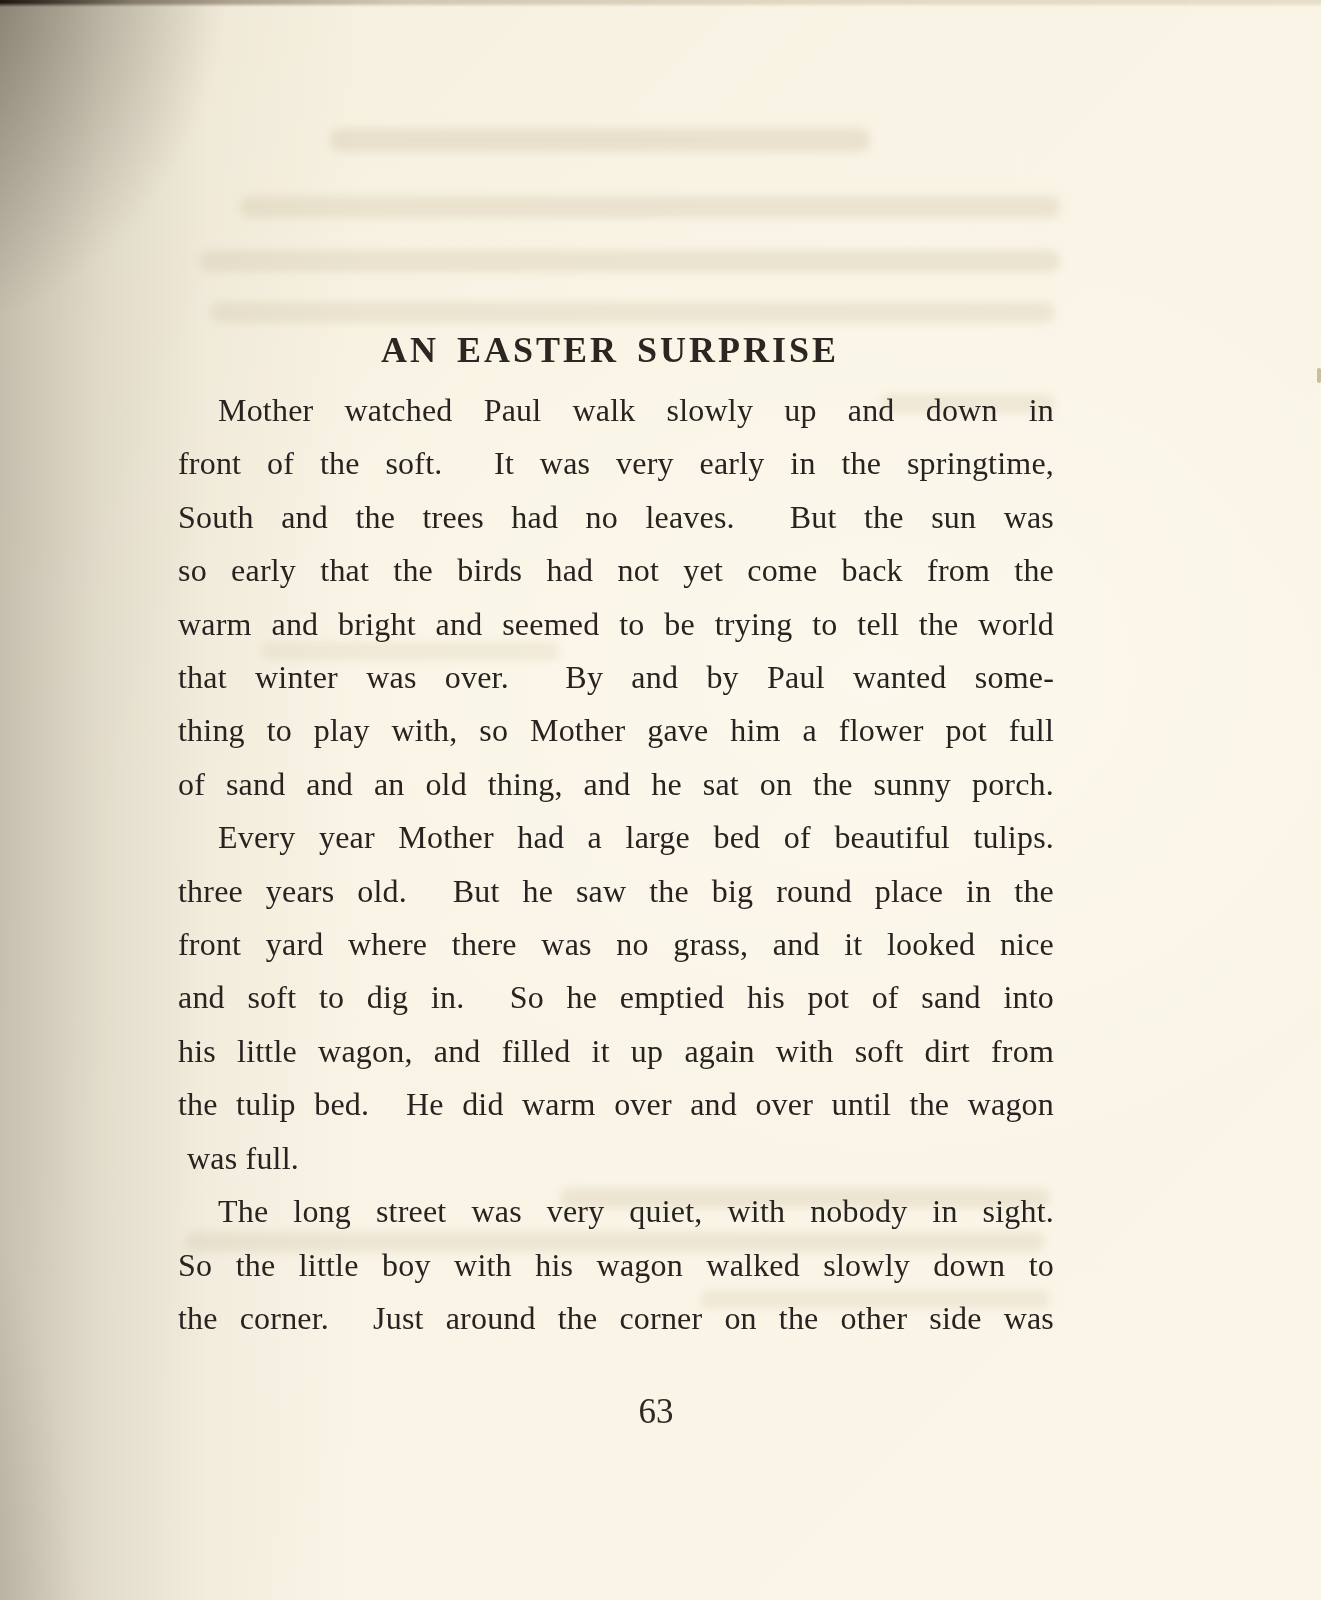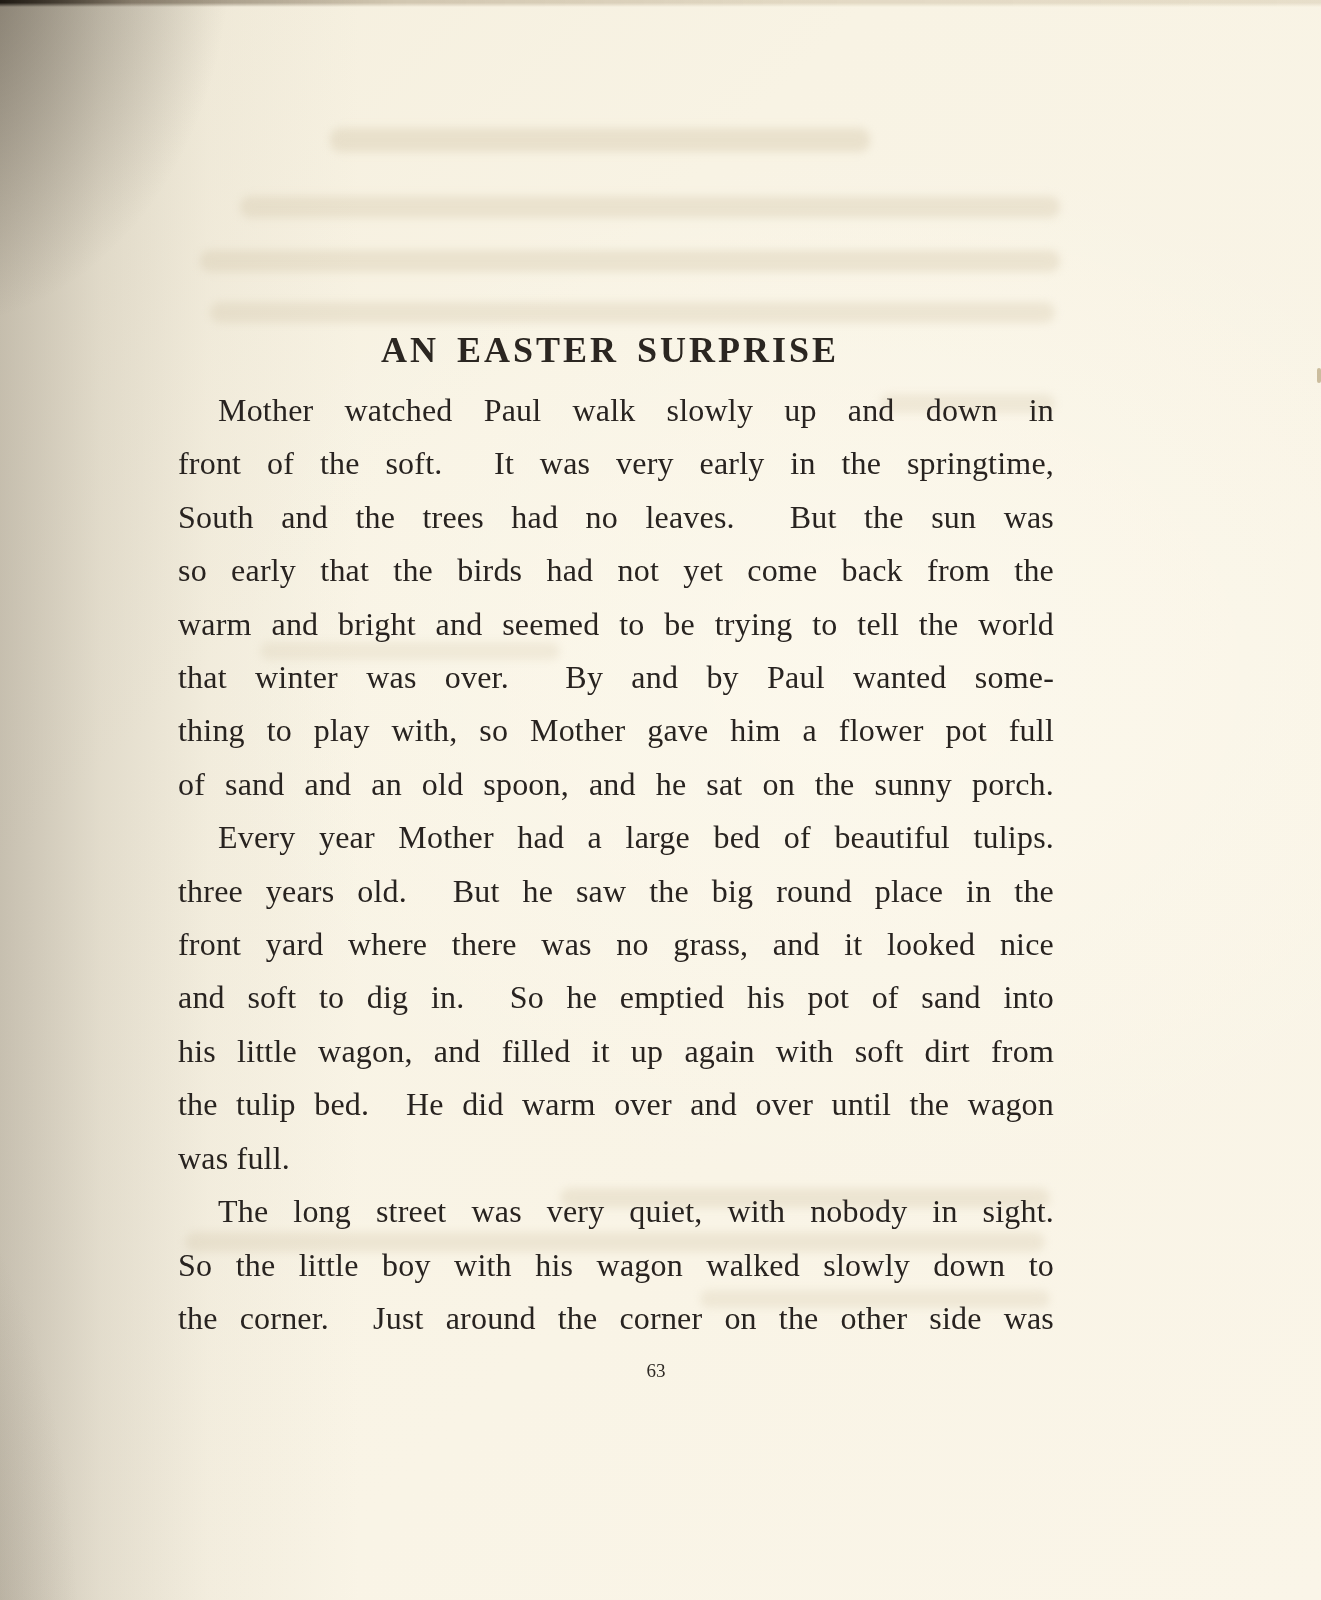--- a/index.html
+++ b/index.html
@@ -92,28 +92,29 @@
   .line {
     white-space: pre-wrap;
     text-align: justify;
     text-align-last: justify;
   }
   .line.indent {
     text-indent: 40px;
   }
   .line.para-last {
     text-align-last: left;
+    margin-left: 9px;
   }
   .page-number {
     position: absolute;
     left: 178px;
     width: 876px;
-    top: 1360px;
+    top: 1392px;
     text-align: center;
-    font-size: 19px;
+    font-size: 35px;
     color: #2e2924;
     transform: translateX(40px);
     font-family: Liberation Serif, serif;
   }
 </style>
 </head>
 <body>
 
 <div class="page">
 
@@ -135,21 +136,21 @@
 
   <div class="text-block">
 
   <div class="line indent">Mother watched Paul walk slowly up and down in</div>
       <div class="line">front of the soft.  It was very early in the springtime,</div>
       <div class="line">South and the trees had no leaves.  But the sun was</div>
       <div class="line">so early that the birds had not yet come back from the</div>
       <div class="line">warm and bright and seemed to be trying to tell the world</div>
       <div class="line">that winter was over.  By and by Paul wanted some-</div>
       <div class="line">thing to play with, so Mother gave him a flower pot full</div>
-      <div class="line">of sand and an old spoon, and he sat on the sunny porch.</div>
+      <div class="line">of sand and an old thing, and he sat on the sunny porch.</div>
       <div class="line indent">Every year Mother had a large bed of beautiful tulips.</div>
       <div class="line">three years old.  But he saw the big round place in the</div>
       <div class="line">front yard where there was no grass, and it looked nice</div>
       <div class="line">and soft to dig in.  So he emptied his pot of sand into</div>
       <div class="line">his little wagon, and filled it up again with soft dirt from</div>
       <div class="line">the tulip bed.  He did warm over and over until the wagon</div>
       <div class="line para-last">was full.</div>
       <div class="line indent">The long street was very quiet, with nobody in sight.</div>
       <div class="line">So the little boy with his wagon walked slowly down to</div>
       <div class="line">the corner.  Just around the corner on the other side was</div>

